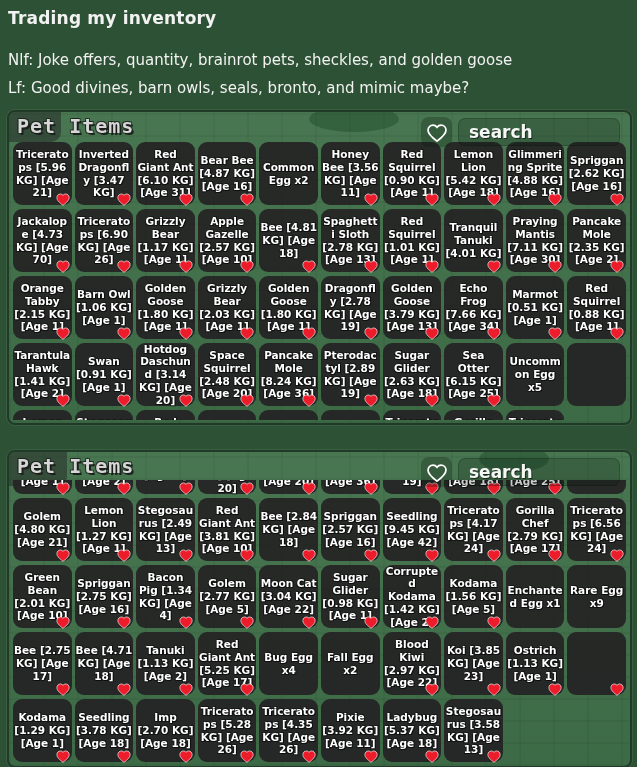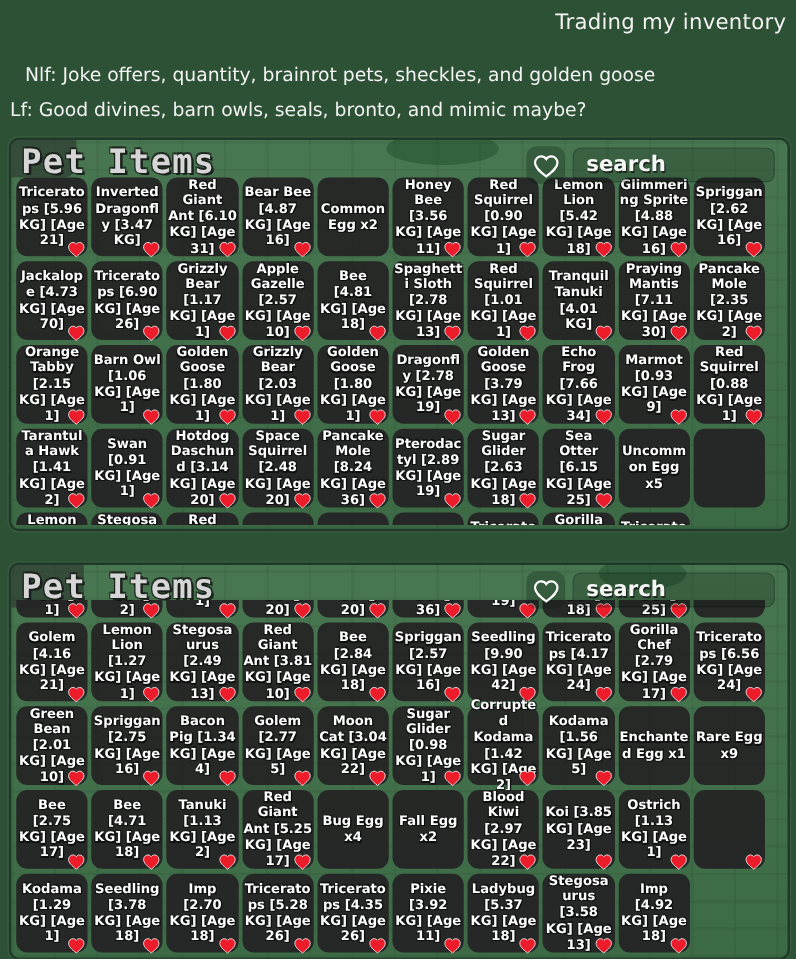--- a/index.html
+++ b/index.html
@@ -3,23 +3,23 @@
 <meta charset="utf-8">
 <style>
   html,body{margin:0;padding:0;}
   body{
     width:637px;height:767px;position:relative;overflow:hidden;
     background:#2d5134;
     font-family:"DejaVu Sans", sans-serif;
   }
   
   .post-header{position:absolute;left:8px;top:8px;right:8px;color:#f2f2f2;}
-  .post-title{font-size:17px;font-weight:normal;letter-spacing:.2px;text-align:right;}
+  .post-title{font-size:17px;font-weight:bold;letter-spacing:.2px;}
   .post-line{font-size:15px;font-weight:500;}
-  .post-line.nlf{margin-top:23px;margin-left:12px;}
+  .post-line.nlf{margin-top:23px;}
   .post-line.lf{margin-top:10px;}
   
   .panel{
     position:absolute;left:7px;width:621px;
     background-color:#40714a;
     background-image:
       linear-gradient(rgba(255,255,255,0.04),rgba(0,0,0,0.06)),
       repeating-linear-gradient(90deg, rgba(0,0,0,0.05) 0 2px, transparent 2px 34px),
       repeating-linear-gradient(0deg, rgba(0,0,0,0.05) 0 2px, transparent 2px 22px);
     border:2px solid #203a28;border-radius:8px;
@@ -29,42 +29,42 @@
   #panel1{top:110px;height:311px;}
   #panel2{top:450px;height:314px;}
   .deco-block{position:absolute;left:0;top:0;width:52px;height:30px;
     background:rgba(38,44,40,0.55);border-bottom-right-radius:10px;}
   .deco-leaf{position:absolute;left:300px;top:-6px;width:90px;height:26px;
     background:rgba(18,60,30,0.35);border-radius:50%;}
   .panel-header{position:absolute;left:0;top:0;right:0;height:36px;z-index:3;}
   .panel-title{
     position:absolute;left:8px;top:2px;
     font-family:"DejaVu Sans Mono", monospace;
-    font-size:27px;font-weight:bold;color:#d6d6d6;letter-spacing:1px;
+    font-size:20px;font-weight:bold;color:#d6d6d6;letter-spacing:1px;
     text-shadow:2px 2px 0 rgba(25,30,26,0.95), -1px -1px 0 rgba(25,30,26,0.7),
                 1px -1px 0 rgba(25,30,26,0.7), -1px 1px 0 rgba(25,30,26,0.7);
   }
   .heart-btn{
     position:absolute;left:412px;top:5px;width:31px;height:30px;
     background:rgba(10,25,15,0.28);border:none;border-radius:8px;
     display:flex;align-items:center;justify-content:center;cursor:pointer;padding:0;
   }
   .search{
     position:absolute;left:449px;top:6px;width:162px;height:28px;
     background:rgba(10,25,15,0.22);border:1px solid rgba(0,0,0,0.18);
     border-radius:7px;box-sizing:border-box;padding:12px 10px;
     font-family:"DejaVu Sans", sans-serif;font-size:17px;font-weight:bold;color:#fff;
     outline:none;
   }
   .search::placeholder{color:#ffffff;opacity:.95;
     text-shadow:1px 1px 0 rgba(20,25,20,0.8);}
   
   .viewport{position:absolute;left:2px;right:2px;top:28px;bottom:3px;overflow:hidden;}
   .grid{
-    position:absolute;left:2px;right:16px;
+    position:absolute;left:2px;right:2px;
     display:grid;grid-template-columns:repeat(10,1fr);
     column-gap:3px;row-gap:4px;grid-auto-rows:63px;
   }
   #grid1{top:2px;}
   #grid2{top:-49px;}
   .tile{
     position:relative;background:rgba(36,36,36,0.94);border-radius:9px;
     display:flex;align-items:center;justify-content:center;
     text-align:center;padding:2px 1px;box-sizing:border-box;cursor:pointer;
   }
@@ -249,21 +249,21 @@
               <path d="M12 21C5.4 15.9 1.5 12.2 1.5 7.8 1.5 4.2 4.2 1.5 7.5 1.5c1.9 0 3.5.9 4.5 2.4 1-1.5 2.6-2.4 4.5-2.4 3.3 0 6 2.7 6 6.3 0 4.4-3.9 8.1-10.5 13.2z" fill="#ed1c2b" stroke="rgba(255,255,255,0.85)" stroke-width="1.3"></path>
             </svg></span>
         </div>
         <div class="tile">
           <span class="tl">Echo Frog [7.66 KG] [Age 34]</span>
           <span class="fav-heart"><svg width="14" height="13" viewBox="0 0 24 22">
               <path d="M12 21C5.4 15.9 1.5 12.2 1.5 7.8 1.5 4.2 4.2 1.5 7.5 1.5c1.9 0 3.5.9 4.5 2.4 1-1.5 2.6-2.4 4.5-2.4 3.3 0 6 2.7 6 6.3 0 4.4-3.9 8.1-10.5 13.2z" fill="#ed1c2b" stroke="rgba(255,255,255,0.85)" stroke-width="1.3"></path>
             </svg></span>
         </div>
         <div class="tile">
-          <span class="tl">Marmot [0.93 KG] [Age 9]</span>
+          <span class="tl">Marmot [0.51 KG] [Age 1]</span>
           <span class="fav-heart"><svg width="14" height="13" viewBox="0 0 24 22">
               <path d="M12 21C5.4 15.9 1.5 12.2 1.5 7.8 1.5 4.2 4.2 1.5 7.5 1.5c1.9 0 3.5.9 4.5 2.4 1-1.5 2.6-2.4 4.5-2.4 3.3 0 6 2.7 6 6.3 0 4.4-3.9 8.1-10.5 13.2z" fill="#ed1c2b" stroke="rgba(255,255,255,0.85)" stroke-width="1.3"></path>
             </svg></span>
         </div>
         <div class="tile">
           <span class="tl">Red Squirrel [0.88 KG] [Age 1]</span>
           <span class="fav-heart"><svg width="14" height="13" viewBox="0 0 24 22">
               <path d="M12 21C5.4 15.9 1.5 12.2 1.5 7.8 1.5 4.2 4.2 1.5 7.5 1.5c1.9 0 3.5.9 4.5 2.4 1-1.5 2.6-2.4 4.5-2.4 3.3 0 6 2.7 6 6.3 0 4.4-3.9 8.1-10.5 13.2z" fill="#ed1c2b" stroke="rgba(255,255,255,0.85)" stroke-width="1.3"></path>
             </svg></span>
         </div>
@@ -411,21 +411,21 @@
         <div class="tile">
           <span class="tl">Sea Otter [6.15 KG] [Age 25]</span>
           <span class="fav-heart"><svg width="14" height="13" viewBox="0 0 24 22">
               <path d="M12 21C5.4 15.9 1.5 12.2 1.5 7.8 1.5 4.2 4.2 1.5 7.5 1.5c1.9 0 3.5.9 4.5 2.4 1-1.5 2.6-2.4 4.5-2.4 3.3 0 6 2.7 6 6.3 0 4.4-3.9 8.1-10.5 13.2z" fill="#ed1c2b" stroke="rgba(255,255,255,0.85)" stroke-width="1.3"></path>
             </svg></span>
         </div>
         <div class="tile">
           <span class="tl">Uncommon Egg x5</span>
         </div>
         <div class="tile">
-          <span class="tl">Golem [4.16 KG] [Age 21]</span>
+          <span class="tl">Golem [4.80 KG] [Age 21]</span>
           <span class="fav-heart"><svg width="14" height="13" viewBox="0 0 24 22">
               <path d="M12 21C5.4 15.9 1.5 12.2 1.5 7.8 1.5 4.2 4.2 1.5 7.5 1.5c1.9 0 3.5.9 4.5 2.4 1-1.5 2.6-2.4 4.5-2.4 3.3 0 6 2.7 6 6.3 0 4.4-3.9 8.1-10.5 13.2z" fill="#ed1c2b" stroke="rgba(255,255,255,0.85)" stroke-width="1.3"></path>
             </svg></span>
         </div>
         <div class="tile">
           <span class="tl">Lemon Lion [1.27 KG] [Age 1]</span>
           <span class="fav-heart"><svg width="14" height="13" viewBox="0 0 24 22">
               <path d="M12 21C5.4 15.9 1.5 12.2 1.5 7.8 1.5 4.2 4.2 1.5 7.5 1.5c1.9 0 3.5.9 4.5 2.4 1-1.5 2.6-2.4 4.5-2.4 3.3 0 6 2.7 6 6.3 0 4.4-3.9 8.1-10.5 13.2z" fill="#ed1c2b" stroke="rgba(255,255,255,0.85)" stroke-width="1.3"></path>
             </svg></span>
         </div>
@@ -447,21 +447,21 @@
               <path d="M12 21C5.4 15.9 1.5 12.2 1.5 7.8 1.5 4.2 4.2 1.5 7.5 1.5c1.9 0 3.5.9 4.5 2.4 1-1.5 2.6-2.4 4.5-2.4 3.3 0 6 2.7 6 6.3 0 4.4-3.9 8.1-10.5 13.2z" fill="#ed1c2b" stroke="rgba(255,255,255,0.85)" stroke-width="1.3"></path>
             </svg></span>
         </div>
         <div class="tile">
           <span class="tl">Spriggan [2.57 KG] [Age 16]</span>
           <span class="fav-heart"><svg width="14" height="13" viewBox="0 0 24 22">
               <path d="M12 21C5.4 15.9 1.5 12.2 1.5 7.8 1.5 4.2 4.2 1.5 7.5 1.5c1.9 0 3.5.9 4.5 2.4 1-1.5 2.6-2.4 4.5-2.4 3.3 0 6 2.7 6 6.3 0 4.4-3.9 8.1-10.5 13.2z" fill="#ed1c2b" stroke="rgba(255,255,255,0.85)" stroke-width="1.3"></path>
             </svg></span>
         </div>
         <div class="tile">
-          <span class="tl">Seedling [9.90 KG] [Age 42]</span>
+          <span class="tl">Seedling [9.45 KG] [Age 42]</span>
           <span class="fav-heart"><svg width="14" height="13" viewBox="0 0 24 22">
               <path d="M12 21C5.4 15.9 1.5 12.2 1.5 7.8 1.5 4.2 4.2 1.5 7.5 1.5c1.9 0 3.5.9 4.5 2.4 1-1.5 2.6-2.4 4.5-2.4 3.3 0 6 2.7 6 6.3 0 4.4-3.9 8.1-10.5 13.2z" fill="#ed1c2b" stroke="rgba(255,255,255,0.85)" stroke-width="1.3"></path>
             </svg></span>
         </div>
         <div class="tile">
           <span class="tl">Triceratops [4.17 KG] [Age 24]</span>
           <span class="fav-heart"><svg width="14" height="13" viewBox="0 0 24 22">
               <path d="M12 21C5.4 15.9 1.5 12.2 1.5 7.8 1.5 4.2 4.2 1.5 7.5 1.5c1.9 0 3.5.9 4.5 2.4 1-1.5 2.6-2.4 4.5-2.4 3.3 0 6 2.7 6 6.3 0 4.4-3.9 8.1-10.5 13.2z" fill="#ed1c2b" stroke="rgba(255,255,255,0.85)" stroke-width="1.3"></path>
             </svg></span>
         </div>
@@ -621,26 +621,20 @@
             </svg></span>
         </div>
         <div class="tile">
           <span class="tl">Ladybug [5.37 KG] [Age 18]</span>
           <span class="fav-heart"><svg width="14" height="13" viewBox="0 0 24 22">
               <path d="M12 21C5.4 15.9 1.5 12.2 1.5 7.8 1.5 4.2 4.2 1.5 7.5 1.5c1.9 0 3.5.9 4.5 2.4 1-1.5 2.6-2.4 4.5-2.4 3.3 0 6 2.7 6 6.3 0 4.4-3.9 8.1-10.5 13.2z" fill="#ed1c2b" stroke="rgba(255,255,255,0.85)" stroke-width="1.3"></path>
             </svg></span>
         </div>
         <div class="tile">
           <span class="tl">Stegosaurus [3.58 KG] [Age 13]</span>
-          <span class="fav-heart"><svg width="14" height="13" viewBox="0 0 24 22">
-              <path d="M12 21C5.4 15.9 1.5 12.2 1.5 7.8 1.5 4.2 4.2 1.5 7.5 1.5c1.9 0 3.5.9 4.5 2.4 1-1.5 2.6-2.4 4.5-2.4 3.3 0 6 2.7 6 6.3 0 4.4-3.9 8.1-10.5 13.2z" fill="#ed1c2b" stroke="rgba(255,255,255,0.85)" stroke-width="1.3"></path>
-            </svg></span>
-        </div>
-        <div class="tile">
-          <span class="tl">Imp [4.92 KG] [Age 18]</span>
           <span class="fav-heart"><svg width="14" height="13" viewBox="0 0 24 22">
               <path d="M12 21C5.4 15.9 1.5 12.2 1.5 7.8 1.5 4.2 4.2 1.5 7.5 1.5c1.9 0 3.5.9 4.5 2.4 1-1.5 2.6-2.4 4.5-2.4 3.3 0 6 2.7 6 6.3 0 4.4-3.9 8.1-10.5 13.2z" fill="#ed1c2b" stroke="rgba(255,255,255,0.85)" stroke-width="1.3"></path>
             </svg></span>
         </div>
       </div>
   </div>
   <div class="panel-header">
     <span class="panel-title">Pet Items</span>
     <button class="heart-btn">
       <span style="display:flex;">

